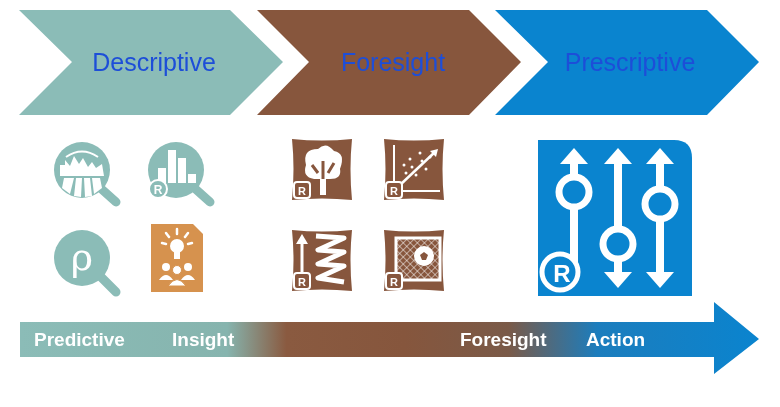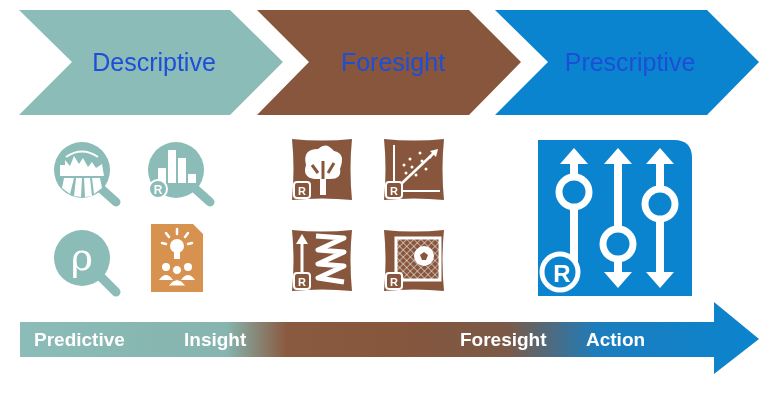--- a/index.html
+++ b/index.html
@@ -138,15 +138,15 @@
     <polygon points="122,148 108,132 136,132"></polygon>
   </g>
   <circle cx="36" cy="52" r="15" fill="#0a84cf" stroke="#fff" stroke-width="7"></circle>
   <circle cx="80" cy="104" r="15" fill="#0a84cf" stroke="#fff" stroke-width="7"></circle>
   <circle cx="122" cy="64" r="15" fill="#0a84cf" stroke="#fff" stroke-width="7"></circle>
   <circle cx="22" cy="132" r="18" fill="#0a84cf" stroke="#fff" stroke-width="5"></circle>
   <text x="24" y="142" font-size="24" font-weight="bold" fill="#fff" text-anchor="middle" font-family="Liberation Sans, sans-serif">R</text>
 </svg>
 
 <div class="tl-label" style="left:34px;">Predictive</div>
-<div class="tl-label" style="left:184px;">Insight</div>
+<div class="tl-label" style="left:172px;">Insight</div>
 <div class="tl-label" style="left:440px;margin-left:20px;">Foresight</div>
 <div class="tl-label" style="left:586px;">Action</div>
 
 </body></html>

